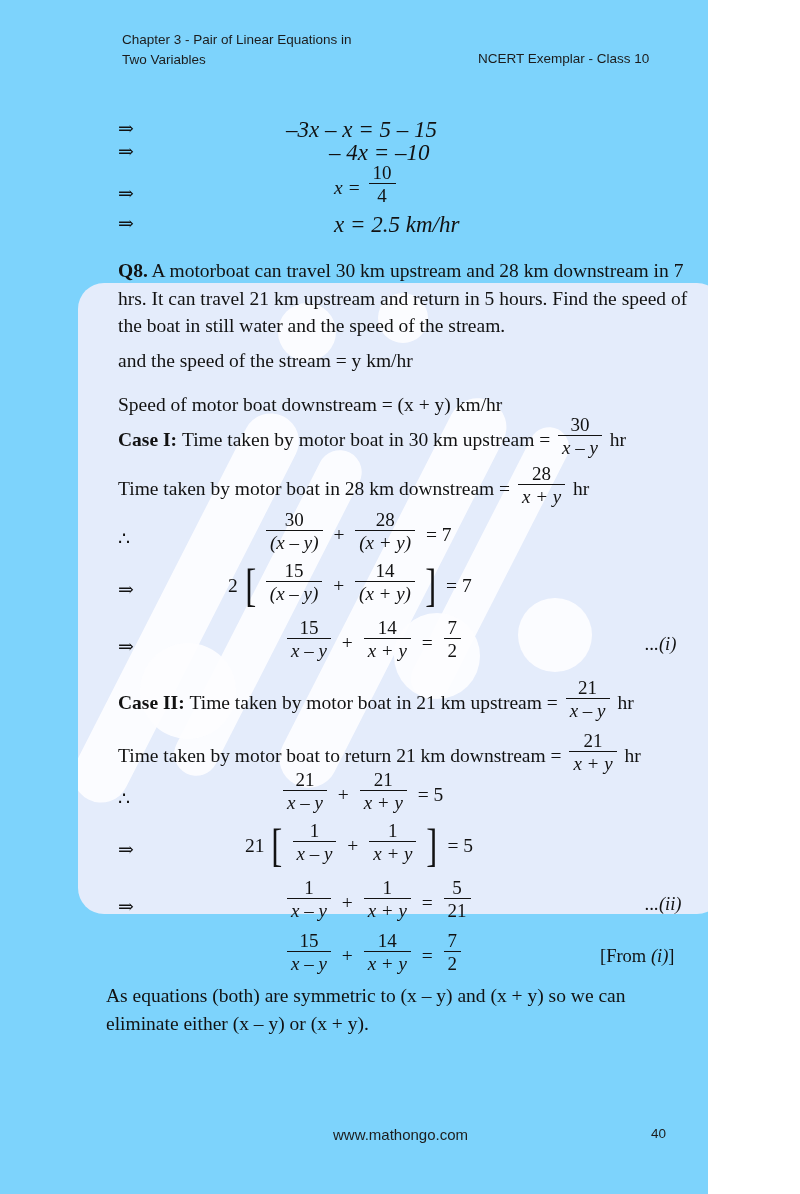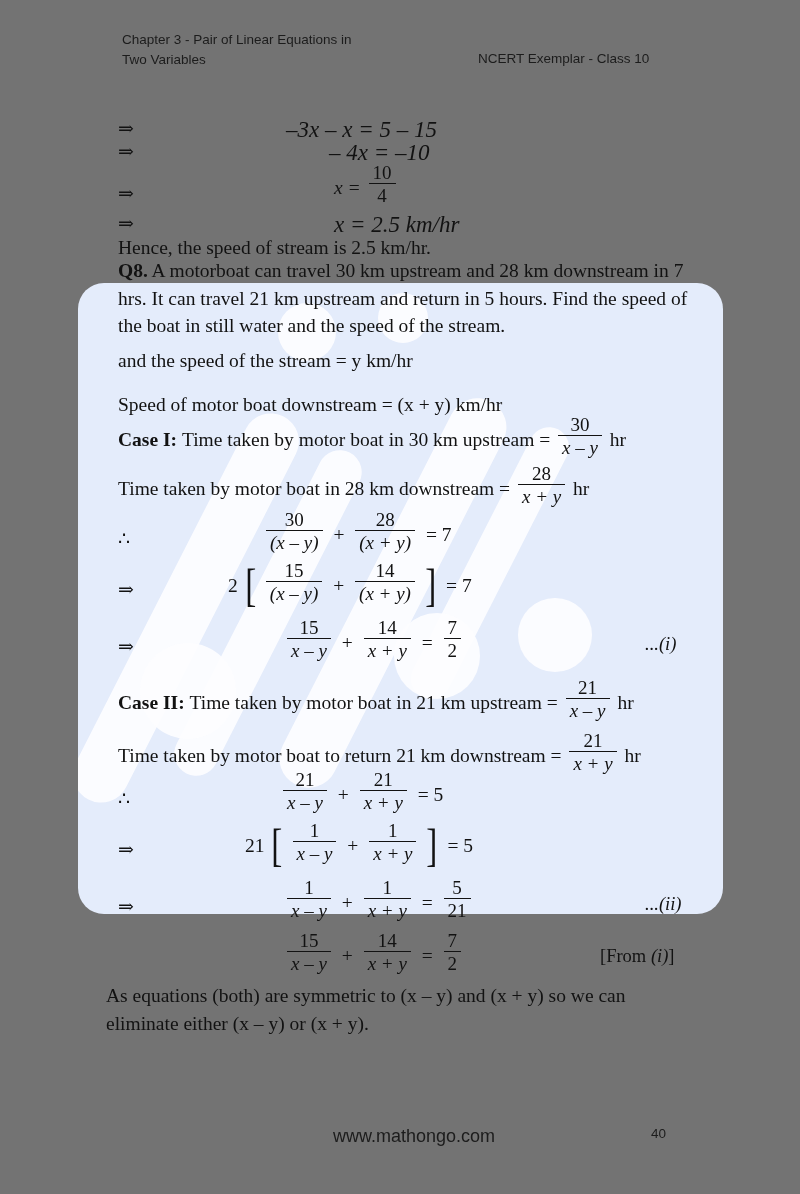--- a/index.html
+++ b/index.html
@@ -7,23 +7,23 @@
     margin: 0;
     padding: 0;
     background: #ffffff;
   }
   body {
     font-family: "Liberation Serif", "DejaVu Serif", serif;
     color: #1a1a1a;
   }
   .page {
     position: relative;
-    width: 800px;
+    width: 708px;
     height: 1194px;
-    background: #737373;
+    background: #7dd3fc;
     overflow: hidden;
     box-sizing: border-box;
   }
 
   
   .header {
     position: absolute;
     left: 0; top: 0;
     width: 800px;
     height: 90px;
@@ -153,21 +153,21 @@
     vertical-align: middle;
     font-size: 19.5px;
   }
 
   
   .footer-site {
     position: absolute;
     left: 333px;
     top: 1126px;
     font-family: "Liberation Sans", "DejaVu Sans", sans-serif;
-    font-size: 18px;
+    font-size: 15px;
     color: #1c1c1c;
   }
   .footer-page {
     position: absolute;
     left: 651px;
     top: 1126px;
     font-family: "Liberation Sans", "DejaVu Sans", sans-serif;
     font-size: 13.5px;
     color: #1c1c1c;
   }
@@ -209,21 +209,20 @@
       <span class="eqbody itl">x =</span>
       <span class="frac">
         <span class="num">10</span>
         <span class="den">4</span>
       </span>
     </div>
 
     <div class="gutter" style="top:212px;">⇒</div>
     <div class="line itl" style="left:334px;top:211px;">x = 2.5 km/hr</div>
 
-    <div class="para" style="left:118px;top:234px;width:580px;">Hence, the speed of stream is 2.5 km/hr.</div>
 
     <div class="para" style="left:118px;top:257px;width:582px;">
       <span class="bld">Q8.</span>
       <span>A motorboat can travel 30 km upstream and 28 km downstream in 7 hrs. It can travel 21 km upstream and return in 5 hours. Find the speed of the boat in still water and the speed of the stream.</span>
     </div>
 
     <div class="para" style="left:118px;top:347px;">and the speed of the stream = y km/hr</div>
     <div class="para" style="left:118px;top:391px;">Speed of motor boat downstream = (x + y) km/hr</div>
 
     <div class="eqrow" style="left:118px;top:417px;">

